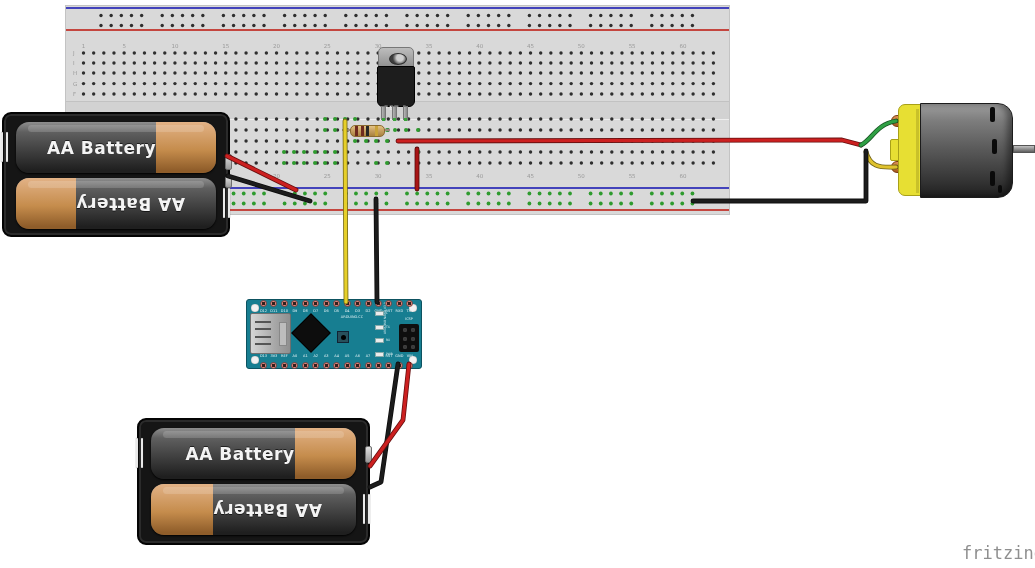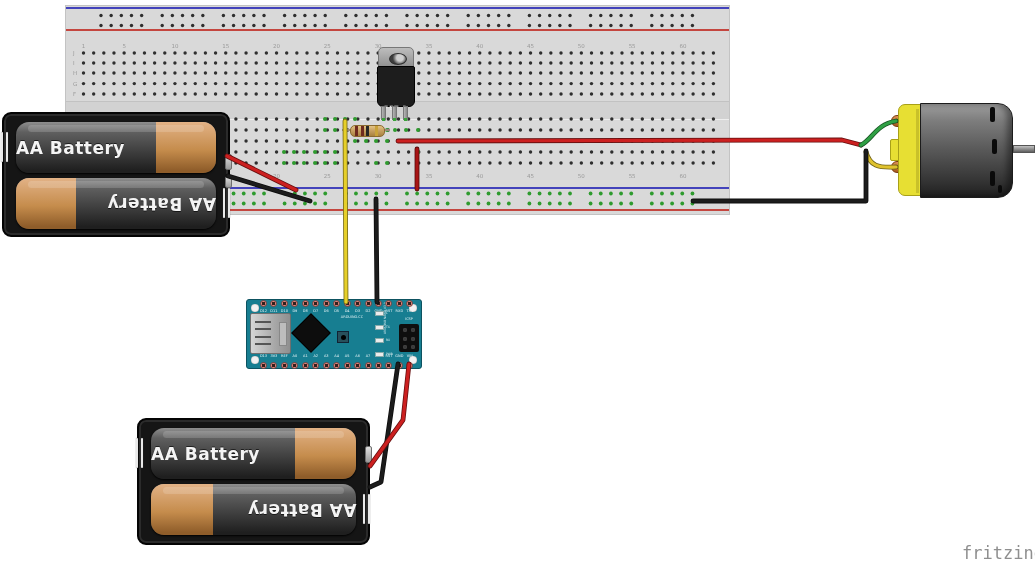--- a/index.html
+++ b/index.html
@@ -43,21 +43,21 @@
   .pack2{left:137px;top:418px;width:233px;height:127px;}
   .bat{position:absolute;left:12px;right:12px;height:51px;border-radius:13px;
        background:linear-gradient(180deg,#8e8e8e,#5f5f5f 20%,#414141 55%,#1f1f1f 95%);
        box-shadow:0 1px 2px #000;}
   .bat-top{top:8px;} .bat-bot{top:64px;}
   .tan{position:absolute;top:0;width:30%;height:100%;
        background:linear-gradient(180deg,#e2b286,#c58c4c 55%,#8f5d2a 95%);}
   .tan-right{right:0;border-radius:0 13px 13px 0;}
   .tan-left{left:0;border-radius:13px 0 0 13px;}
   .bat-shine{position:absolute;left:6%;top:3px;width:88%;height:7px;border-radius:4px;background:rgba(255,255,255,0.16);}
-  .bat-label{position:absolute;top:50%;transform:translateY(-50%);width:70%;text-align:left;
+  .bat-label{position:absolute;top:50%;transform:translateY(-50%);width:70%;text-align:right;
              color:#f4f4f4;font-weight:bold;font-size:17px;letter-spacing:0.5px;
              text-shadow:0 -1px 0 rgba(0,0,0,0.6);font-family:"DejaVu Sans",sans-serif;}
   .lbl-left{left:0;}
   .lbl-right{right:0;transform:translateY(-50%) rotate(180deg);}
   .spring{position:absolute;width:10px;height:30px;}
   .spr-l{left:-4px;top:18px;} .spr-r{right:-4px;top:74px;}
   .spring i{position:absolute;top:0;width:2px;height:100%;background:#e9e9e9;border-radius:2px;box-shadow:0 0 1px #555;}
   .spring i:nth-child(1){left:1px;} .spring i:nth-child(2){left:6px;}
   .tab{position:absolute;right:-4px;width:7px;background:linear-gradient(180deg,#e0e0e0,#9a9a9a);
        border:1px solid #6f6f6f;border-radius:2px;box-sizing:border-box;}

